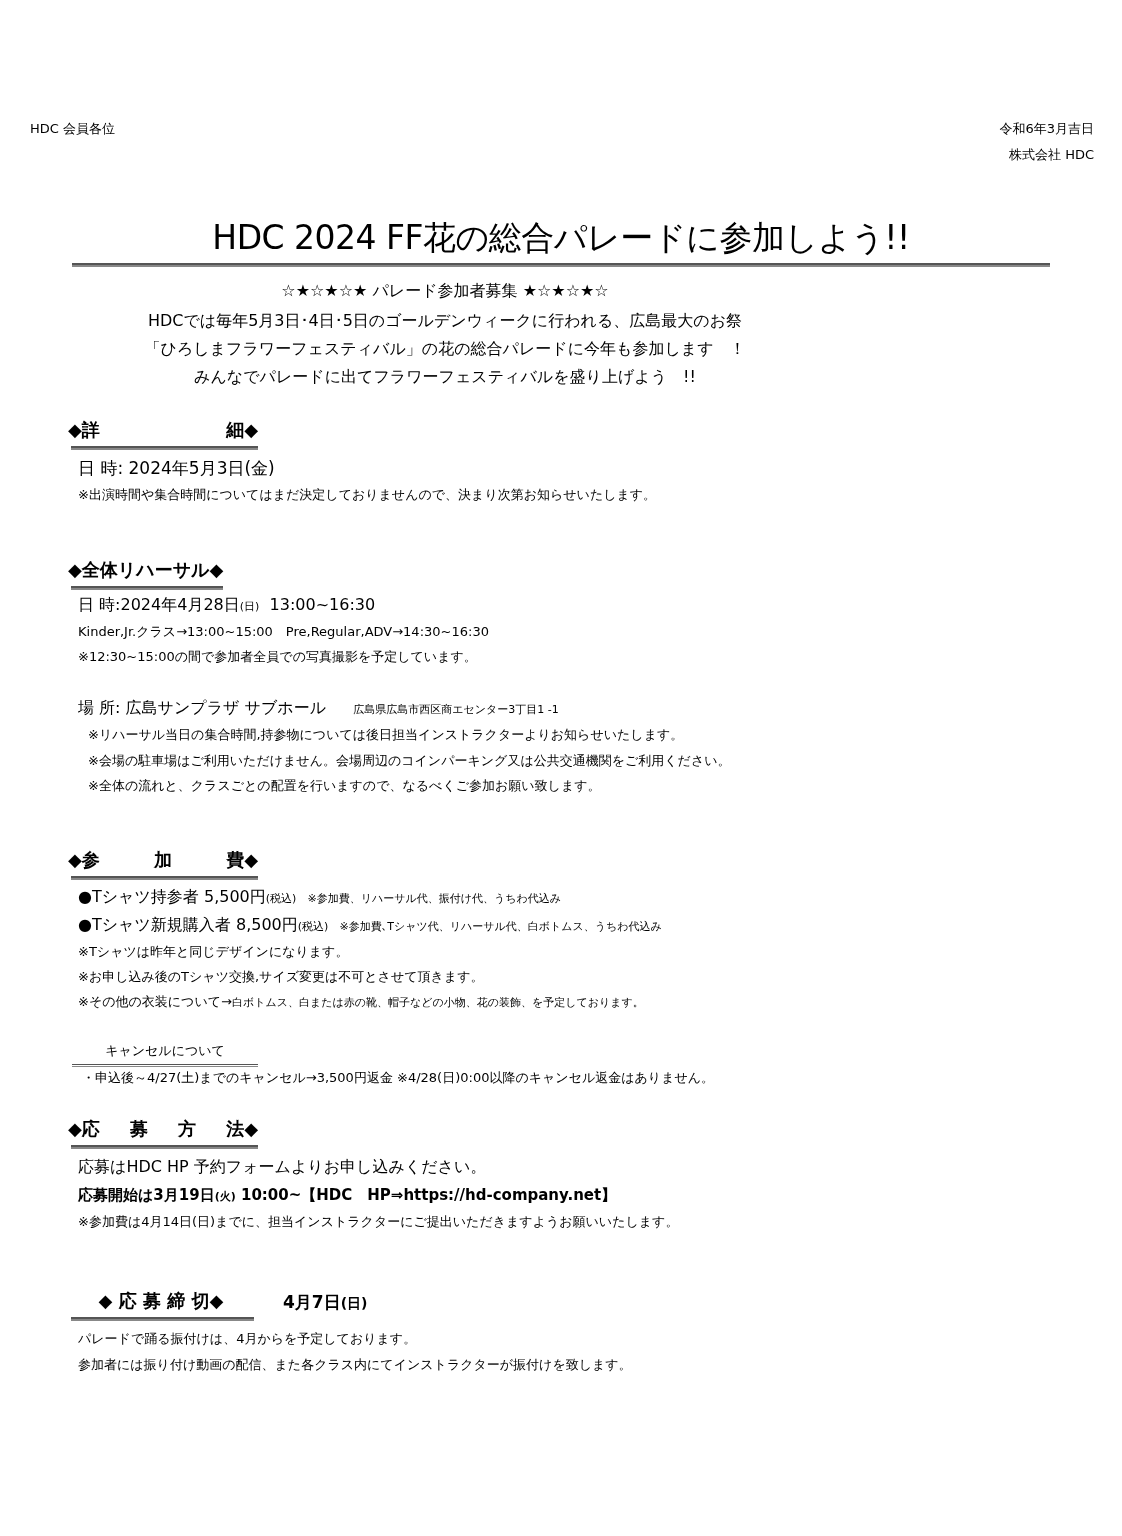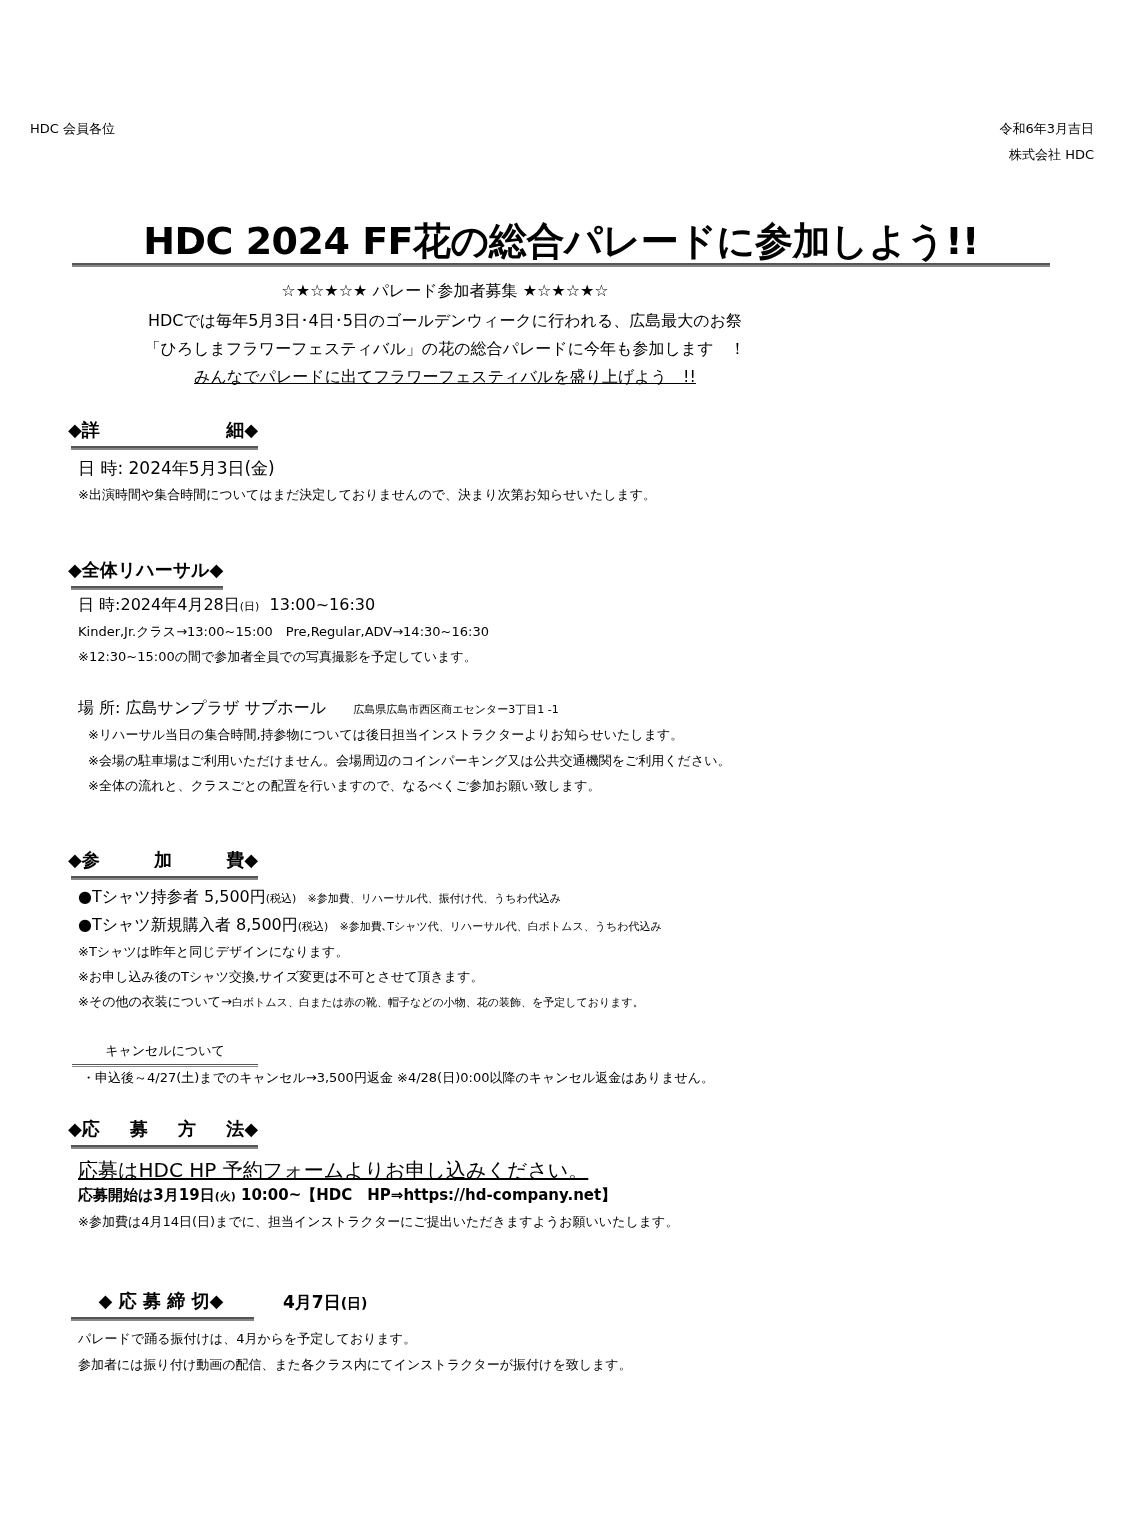--- a/index.html
+++ b/index.html
@@ -8,21 +8,21 @@
     font-family: "DejaVu Sans", "Liberation Sans", sans-serif;
     color: #000;
   }
   .abs { position: absolute; white-space: nowrap; }
   .addressee { left: 30px; top: 120px; font-size: 13px; }
   .date { right: 28px; top: 120px; font-size: 13px; text-align: right; }
   .company { right: 28px; top: 146px; font-size: 13px; text-align: right; }
 
   .title {
     left: 0; width: 1122px; top: 216px; text-align: center;
-    font-size: 38px; font-weight: bold; letter-spacing: -0.5px;
+    font-size: 33px; font-weight: normal; letter-spacing: -0.5px;
   }
   .title-rule {
     position: absolute; left: 72px; width: 978px; top: 263px; height: 4px;
     border-top: 2px solid #555; border-bottom: 2px solid #888;
     box-sizing: border-box;
   }
   .intro { left: 0; width: 890px; text-align: center; font-size: 16px; }
 
   .heading {
     position: absolute; left: 68px; font-size: 18px; font-weight: bold;
@@ -54,21 +54,21 @@
 <div class="abs addressee">HDC 会員各位</div>
 <div class="abs date">令和6年3月吉日</div>
 <div class="abs company">株式会社 HDC</div>
 
 <div class="abs title">HDC 2024 FF花の総合パレードに参加しよう!!</div>
 <div class="title-rule"></div>
 
 <div class="abs intro" style="top:281px;">☆★☆★☆★ パレード参加者募集 ★☆★☆★☆</div>
 <div class="abs intro" style="top:311px;">HDCでは毎年5月3日･4日･5日のゴールデンウィークに行われる、広島最大のお祭</div>
 <div class="abs intro" style="top:339px;">「ひろしまフラワーフェスティバル」の花の総合パレードに今年も参加します　！</div>
-<div class="abs intro" style="top:367px;text-decoration:underline;">みんなでパレードに出てフラワーフェスティバルを盛り上げよう　!!</div>
+<div class="abs intro" style="top:367px;">みんなでパレードに出てフラワーフェスティバルを盛り上げよう　!!</div>
 
 <div class="heading" style="top:418px; width:190px;">
   <span class="spaced" style="width:190px;">
     <span>◆詳</span>
     <span>細◆</span>
   </span>
 </div>
 <div class="abs line15" style="left:78px; top:457px;">
   <span>日 時:</span>
   <span>2024年5月3日(金)</span>
@@ -119,21 +119,21 @@
 <div class="abs line13" style="left:82px; top:1069px;">・申込後～4/27(土)までのキャンセル→3,500円返金 ※4/28(日)0:00以降のキャンセル返金はありません。</div>
 
 <div class="heading" style="top:1117px; width:190px;">
   <span class="spaced" style="width:190px;">
     <span>◆応</span>
     <span>募</span>
     <span>方</span>
     <span>法◆</span>
   </span>
 </div>
-<div class="abs line15" style="left:78px; top:1157px; font-size:20px;text-decoration:underline;">応募はHDC HP 予約フォームよりお申し込みください。</div>
+<div class="abs line15" style="left:78px; top:1157px; font-size:16px;">応募はHDC HP 予約フォームよりお申し込みください。</div>
 <div class="abs line15 bold" style="left:78px; top:1186px; font-size:15px;">
   <span>応募開始は3月19日</span><span class="small11">(火)</span><span> 10:00~【HDC　HP⇒https://hd-company.net】</span>
 </div>
 <div class="abs line13" style="left:78px; top:1213px;">※参加費は4月14日(日)までに、担当インストラクターにご提出いただきますようお願いいたします。</div>
 
 <div class="heading" style="top:1289px; width:186px; text-align:center;">◆ 応 募 締 切◆</div>
 <div class="abs bold" style="left:283px; top:1291px; font-size:17px;">
   <span>4月7日</span><span style="font-size:14px;">(日)</span>
 </div>
 <div class="abs line13" style="left:78px; top:1330px;">パレードで踊る振付けは、4月からを予定しております。</div>

